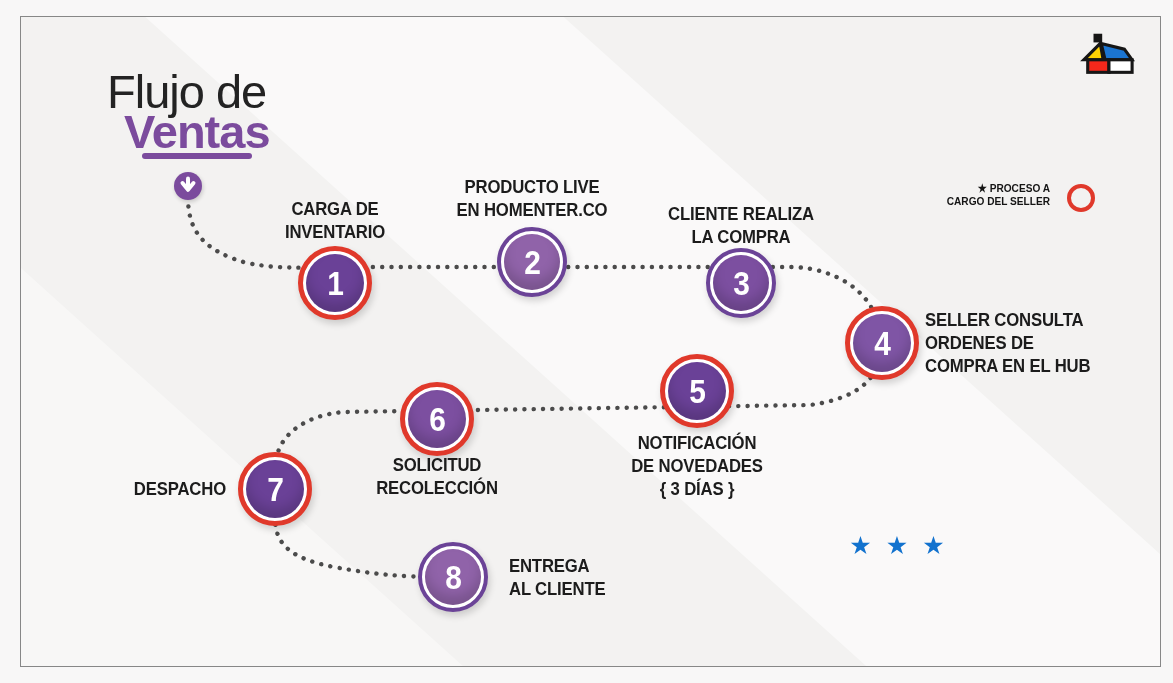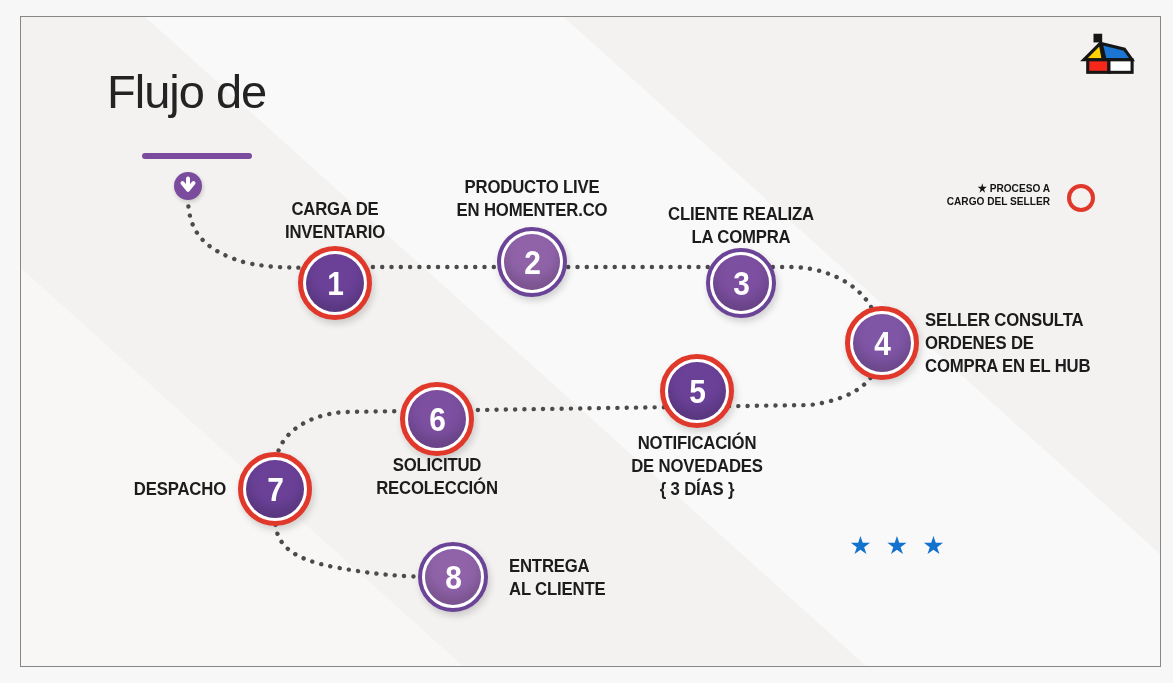--- a/index.html
+++ b/index.html
@@ -101,20 +101,21 @@
          L876 350
          C876 375, 858 398, 806 405
          L340 412
          C300 415, 274 436, 272 462
          L271 518
          C271 545, 288 559, 330 567
          C368 574, 395 577, 438 577"></path>
   </svg>
 
   <div class="title-line1">Flujo de</div>
+  <div class="title-line2" style="color: rgb(123, 75, 157);">Ventas</div>
   <div class="title-underline" style="background: rgb(123, 75, 157);"></div>
   <div class="arrow-badge" style="background: rgb(123, 75, 157);">
     <svg width="28" height="28" viewBox="0 0 28 28">
       <path d="M14 6.5 V15" stroke="#ffffff" stroke-width="4" stroke-linecap="round" fill="none"></path>
       <path d="M8.5 11 L14 17.8 L19.5 11" stroke="#ffffff" stroke-width="4" stroke-linecap="round" stroke-linejoin="round" fill="none"></path>
     </svg>
   </div>
 
   <div class="logo">
     <svg width="55" height="42" viewBox="0 0 57 42">

